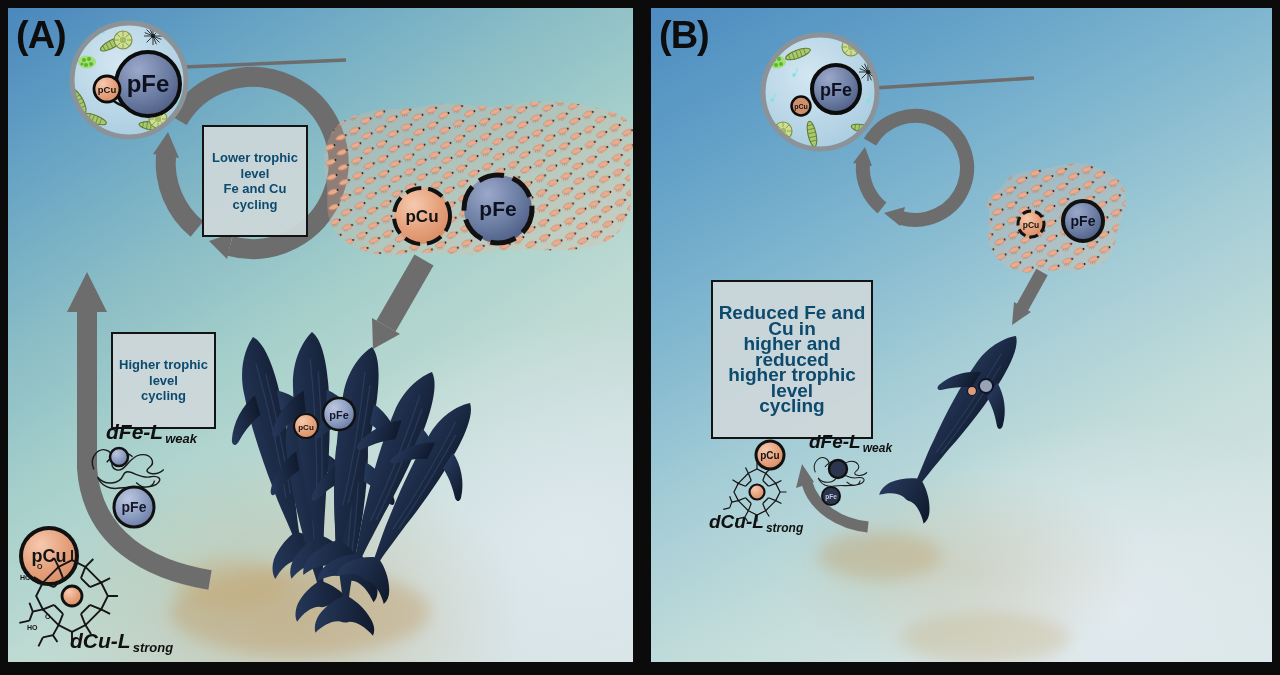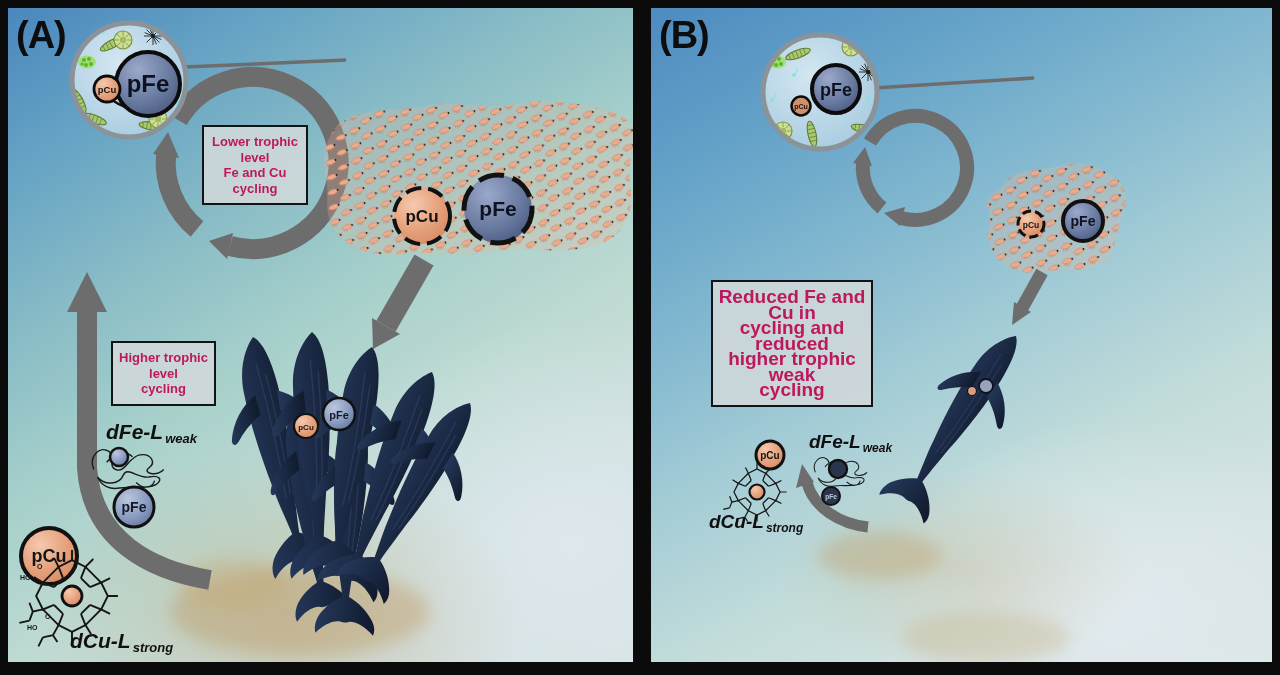--- a/index.html
+++ b/index.html
@@ -22,22 +22,22 @@
       radial-gradient(42% 22% at 50% 86%, rgba(195,168,118,0.28), rgba(195,168,118,0) 70%),
       radial-gradient(62% 45% at 75% 92%, rgba(227,235,240,0.9), rgba(227,235,240,0) 65%),
       linear-gradient(152deg,#4d8bc1 0%,#64a2c8 18%,#84b9d0 36%,#a5cdd6 52%,#c2dcda 68%,#d4e3e2 84%,#d9e6e8 100%);
   }
   .panel svg{position:absolute;left:0;top:0;}
   .panel-label{
     position:absolute;font-size:38px;font-weight:bold;color:#0d0d0d;letter-spacing:-1px;
   }
   .note-box{
     position:absolute;background:rgba(205,215,217,0.93);border:2px solid #131313;
-    text-align:center;font-weight:bold;color:#be185d;font-size:13px;line-height:15.5px;
-    padding:7px 3px;
+    text-align:center;font-weight:bold;color:#0c4a6e;font-size:13px;line-height:15.5px;
+    padding:23px 3px;
   }
   .ligand-label{
     position:absolute;font-weight:bold;color:#101010;white-space:nowrap;font-style:italic;
   }
   .ligand-label .lig-main{font-size:21px;}
   .ligand-label sub{font-size:13px;font-weight:bold;margin-left:2px;}
   .ligand-label.small .lig-main{font-size:19px;}
   .ligand-label.small sub{font-size:12px;}
   text{font-family:"Liberation Sans", sans-serif;font-weight:bold;}
 </style>
@@ -244,21 +244,21 @@
 
   <div class="panel-label" style="left:8px;top:6px;">(A)</div>
 
   <div class="note-box" style="left:194px;top:117px;width:96px;">
     <div>Lower trophic</div>
     <div>level</div>
     <div>Fe and Cu</div>
     <div>cycling</div>
   </div>
 
-  <div class="note-box" style="left:103px;top:333px;width:95px;">
+  <div class="note-box" style="left:103px;top:324px;width:95px;">
     <div>Higher trophic</div>
     <div>level</div>
     <div>cycling</div>
   </div>
 
   <div class="ligand-label" style="left:98px;top:412px;">
     <span class="lig-main">dFe-L</span><sub>weak</sub>
   </div>
   <div class="ligand-label" style="left:62px;top:621px;">
     <span class="lig-main">dCu-L</span><sub>strong</sub>
@@ -349,22 +349,22 @@
         <text x="801" y="109" text-anchor="middle" font-size="7" fill="#1c120c">pCu</text>
       </g>
       <circle cx="820" cy="92" r="57" fill="none" stroke="#8b9399" stroke-width="5"></circle>
     </g>
   </svg>
 
   <div class="panel-label" style="left:8px;top:6px;">(B)</div>
 
   <div class="note-box" style="left:60px;top:272px;width:152px;font-size:19px;">
     <div>Reduced Fe and Cu in</div>
-    <div>cycling and reduced</div>
-    <div>higher trophic weak</div>
+    <div>higher and reduced</div>
+    <div>higher trophic level</div>
     <div>cycling</div>
   </div>
 
   <div class="ligand-label small" style="left:158px;top:423px;">
     <span class="lig-main">dFe-L</span><sub>weak</sub>
   </div>
   <div class="ligand-label small" style="left:58px;top:503px;">
     <span class="lig-main">dCu-L</span><sub>strong</sub>
   </div>
 </div>

